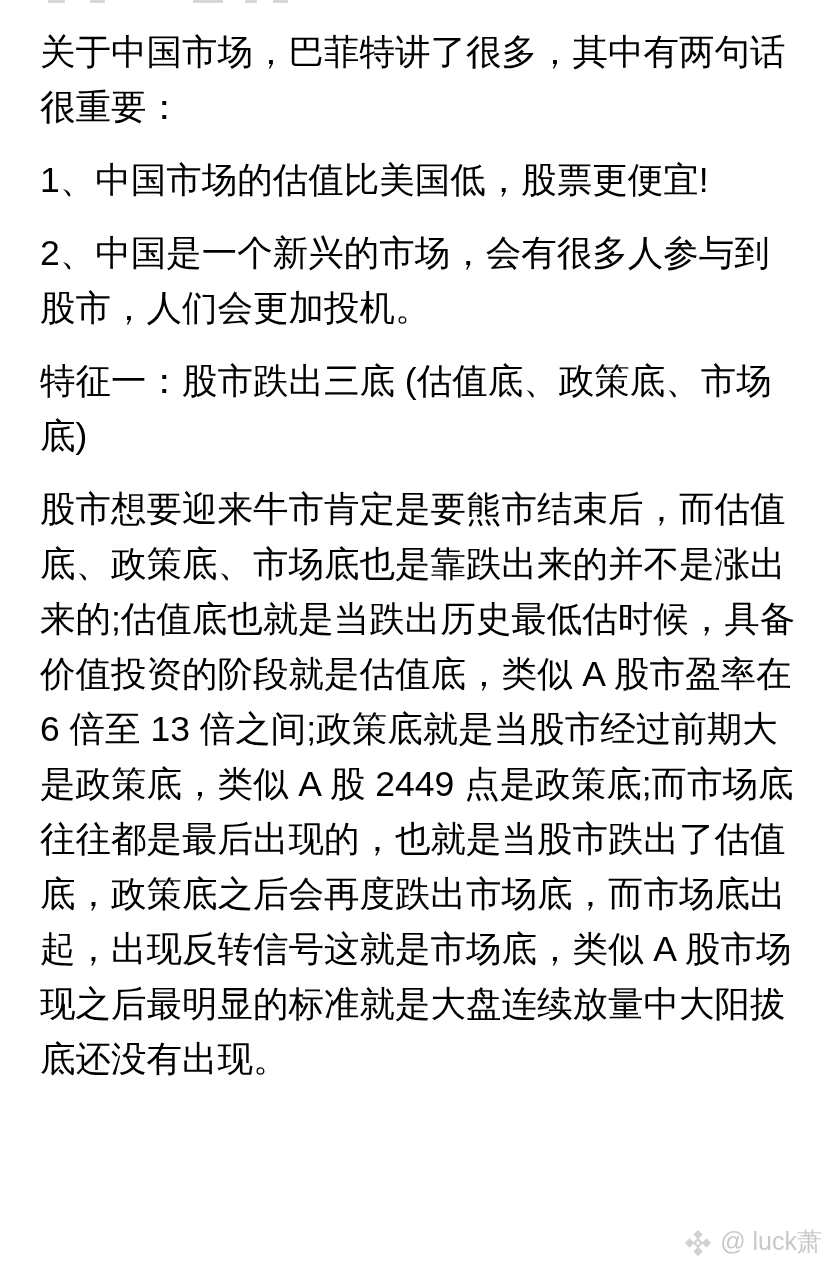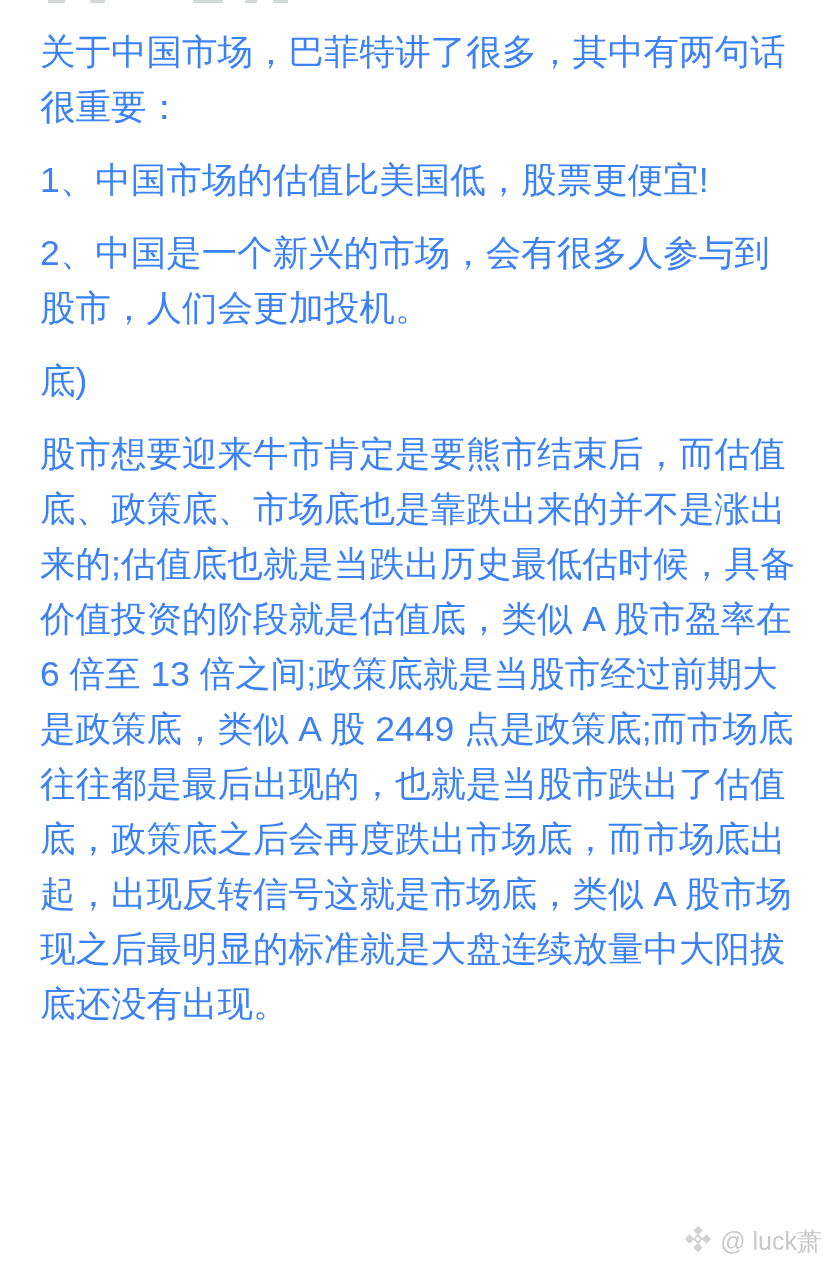--- a/index.html
+++ b/index.html
@@ -32,29 +32,29 @@
     right: 36px;
     color: #141414;
   }
   .para { margin: 0 0 18px 0; }
   .para:last-child { margin-bottom: 0; }
   .line {
     font-size: 35.5px;
     line-height: 55px;
     white-space: pre;
     letter-spacing: 0;
-    color: #3b82f6;
+    color: #000000;
   }
   .watermark {
     position: absolute;
     top: 1224px;
     right: 6px;
     height: 34px;
     display: flex;
-    align-items: flex-start;
+    align-items: flex-end;
     gap: 7px;
     color: #c8c8c8;
   }
   .watermark .wm-text {
     font-size: 25px;
     line-height: 34px;
     white-space: pre;
     color: #c8c8c8;
   }
   .wm-icon { display: block; }
@@ -83,20 +83,21 @@
       <div class="line">1、中国市场的估值比美国低，股票更便宜!</div>
     </div>
 
     <div class="para">
       <div class="line">2、中国是一个新兴的市场，会有很多人参与到</div>
       <div class="line">股市，人们会更加投机。</div>
     </div>
 
 
     <div class="para">
+      <div class="line">特征一：股市跌出三底 (估值底、政策底、市场</div>
       <div class="line">底)</div>
     </div>
 
     <div class="para">
       <div class="line">股市想要迎来牛市肯定是要熊市结束后，而估值</div>
       <div class="line">底、政策底、市场底也是靠跌出来的并不是涨出</div>
       <div class="line">来的;估值底也就是当跌出历史最低估时候，具备</div>
       <div class="line">价值投资的阶段就是估值底，类似 A 股市盈率在</div>
       <div class="line">6 倍至 13 倍之间;政策底就是当股市经过前期大</div>
       <div class="line">是政策底，类似 A 股 2449 点是政策底;而市场底</div>

